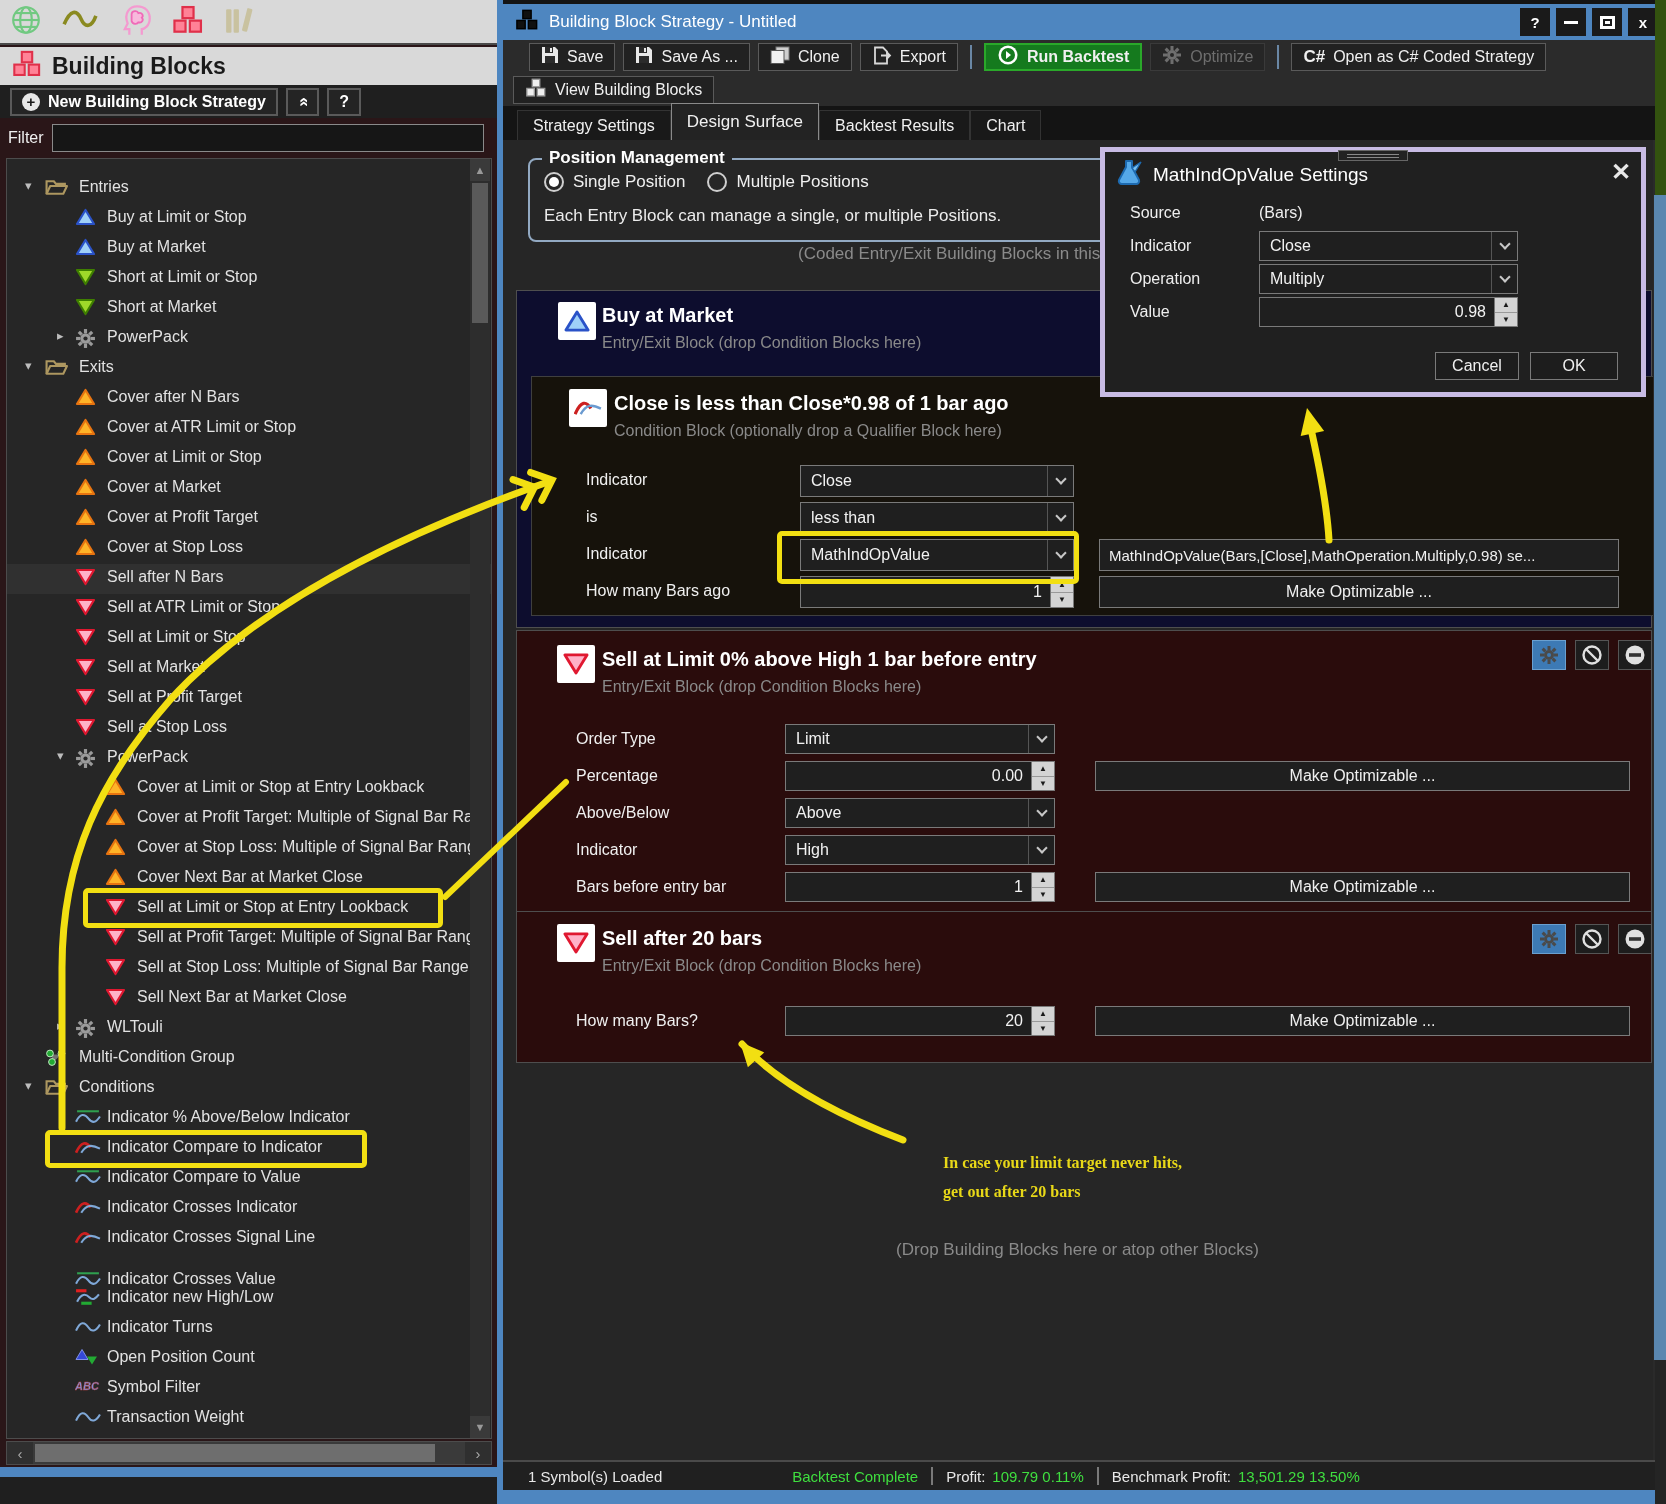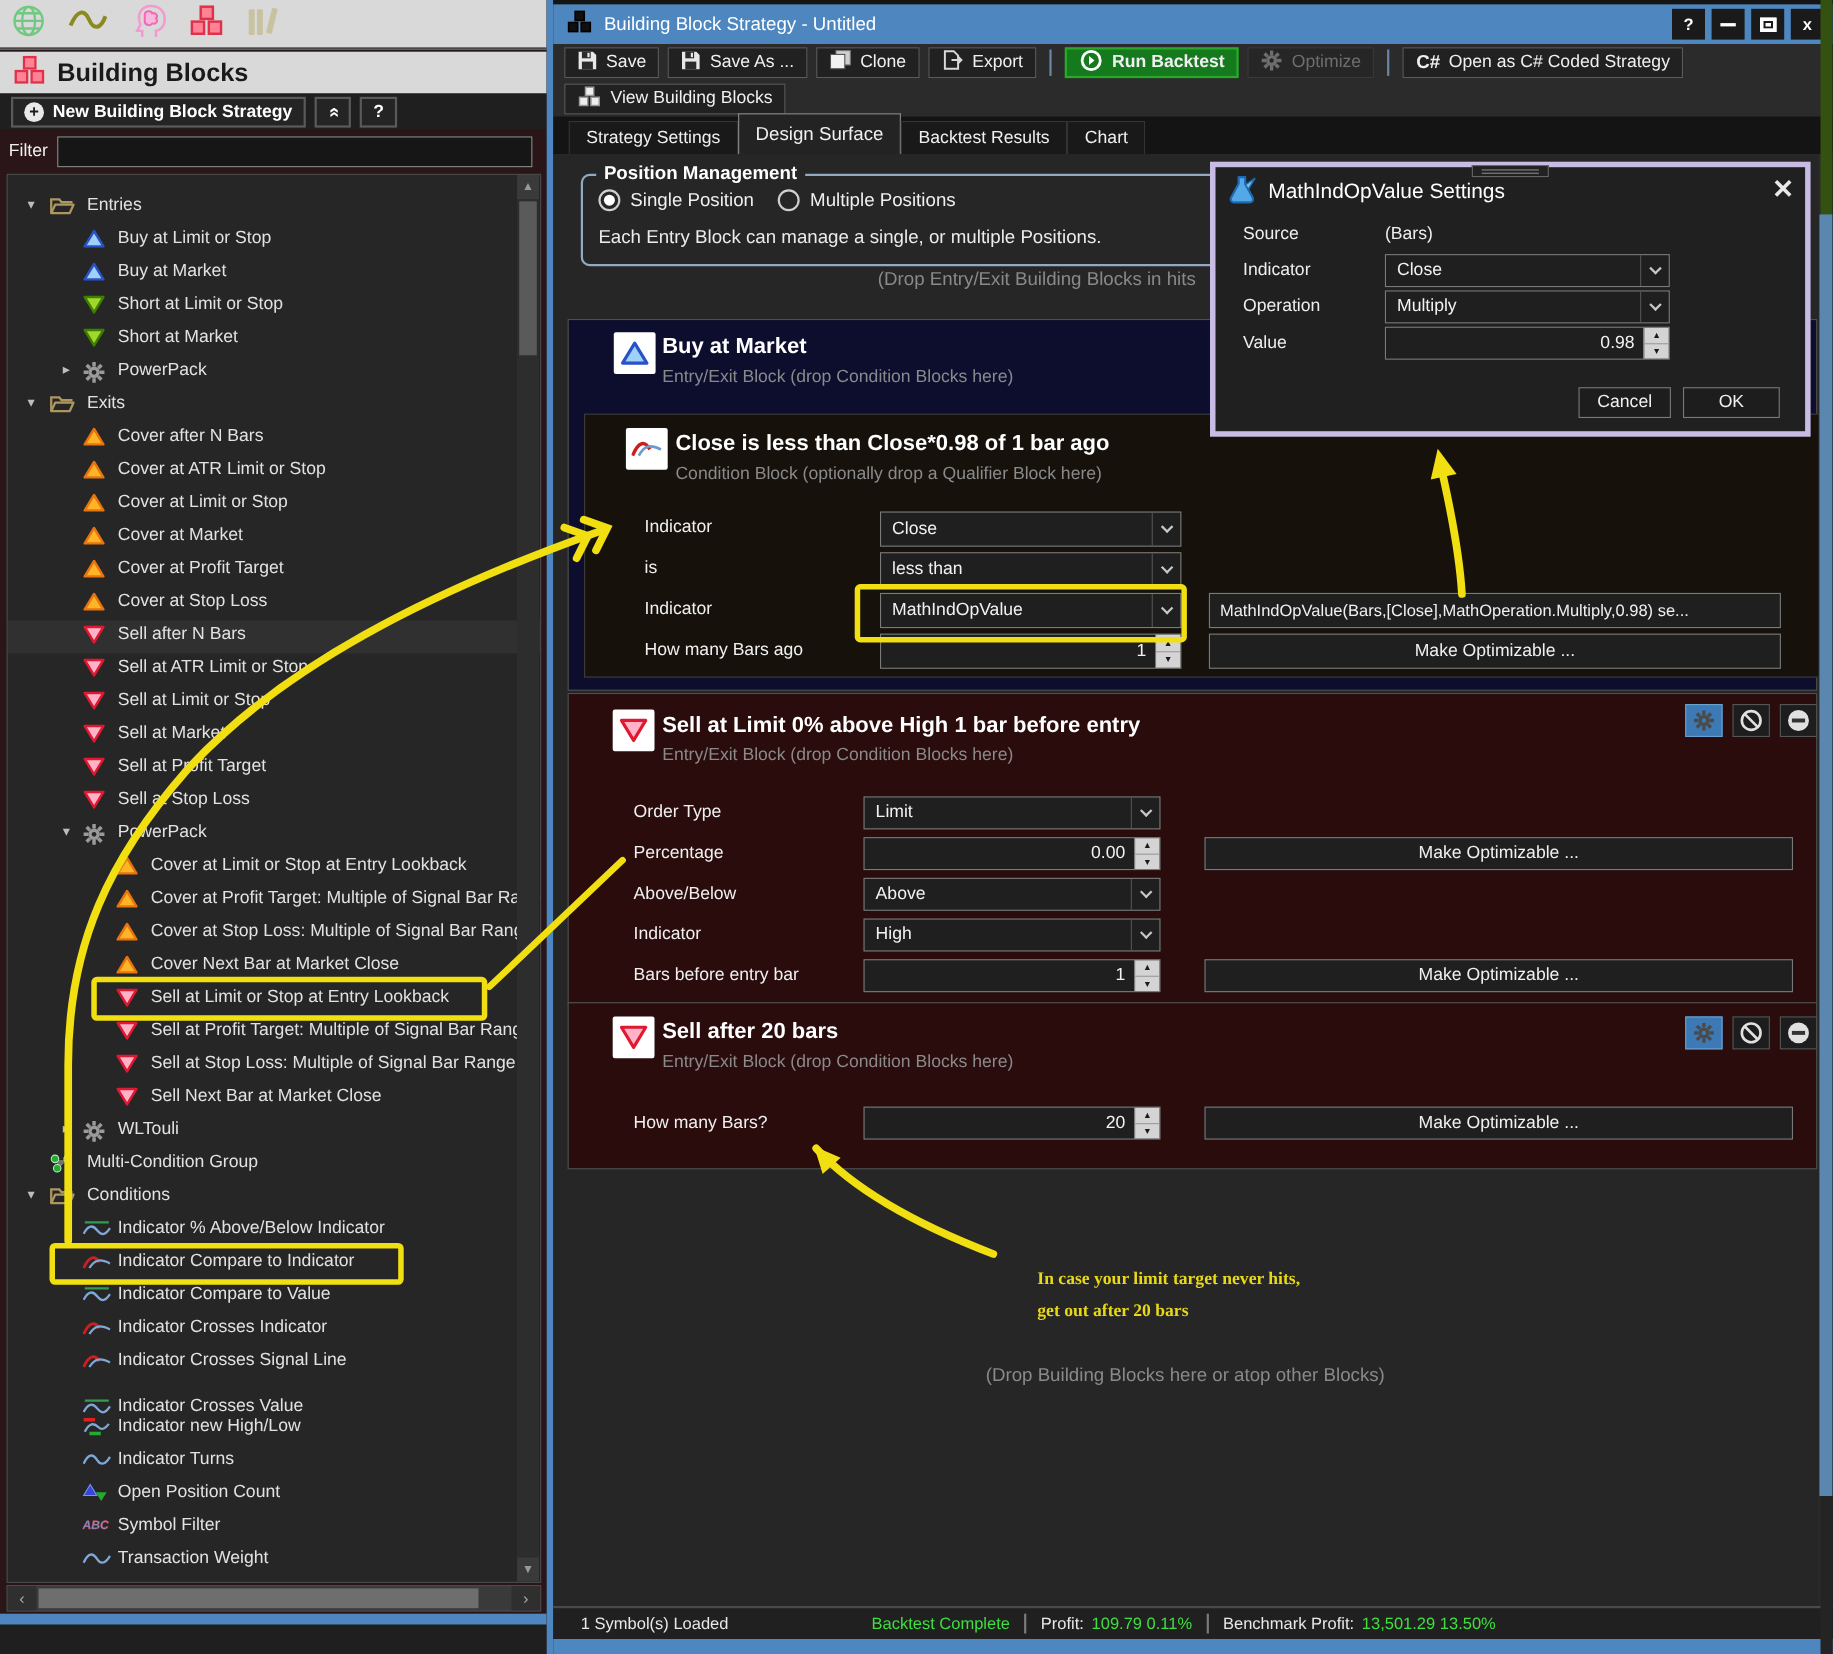--- a/index.html
+++ b/index.html
@@ -47,21 +47,21 @@
   #main-window{position:absolute;left:497px;top:0;width:1169px;height:1504px;background:#262626;
     border-left:6px solid #4e86c0}
   #mw-topstrip{height:4px;background:#141414}
   #titlebar{height:36px;background:#4e86c0;display:flex;align-items:center;gap:10px;padding-left:12px;position:relative}
   #titlebar .wtitle{color:#fff;font-size:17px}
   #win-controls{position:absolute;right:8px;top:4px;display:flex;gap:6px}
   .wbtn{width:30px;height:28px;background:#1a1a1a;color:#fff;display:flex;align-items:center;
     justify-content:center;font-size:15px;font-weight:bold}
   .wbtn .minbar{width:14px;height:3px;background:#fff}
   .wbtn .maxbox{width:15px;height:13px;background:#fff;border:3px solid #fff;box-shadow:inset 0 0 0 2px #1a1a1a}
-  #toolbar1{height:34px;background:#2b2b2b;display:flex;align-items:center;gap:8px;padding-left:10px}
+  #toolbar1{height:34px;background:#2b2b2b;display:flex;align-items:center;gap:8px;padding-left:26px}
   .tbtn{background:#212121;border:1px solid #5a5a5a;color:#f0f0f0;font-size:16px;height:28px;
     display:flex;align-items:center;gap:8px;padding:0 11px;white-space:nowrap}
   .tbtn.green{background:#157a1e;border:2px solid #2aa82a;font-weight:bold}
   .tbtn.disabled{color:#6e6e6e;border-color:#3a3a3a;background:#262626}
   .tsep{width:2px;height:24px;background:#6a87a5;margin:0 4px}
   .csharp{font-weight:bold;font-size:17px}
   #toolbar2{height:32px;background:#2b2b2b;display:flex;align-items:center;padding-left:10px}
   #tabs{height:34px;background:#141414;display:flex;align-items:flex-end;padding-left:14px}
   .tab{height:30px;padding:0 15px;color:#f0f0f0;font-size:16px;display:flex;align-items:center;
     background:#191919;border:1px solid #333;border-bottom:none}
@@ -663,21 +663,21 @@
           <span>Single Position</span>
         </div>
         <div class="radio-opt">
           <span class="radio"></span>
           <span>Multiple Positions</span>
         </div>
       </div>
       <div class="note">Each Entry Block can manage a single, or multiple Positions.</div>
     </div>
 
-    <div id="hint-top" class="drop-hint">(Drop Entry/Exit Building Blocks in hits</div>
+    <div id="hint-top" class="drop-hint">(Coded Entry/Exit Building Blocks in this</div>
 
     <div id="buy-block" class="block">
       <span class="blk-icon" style="left:41px;top:11px">
           <svg width="26" height="24" viewBox="0 0 20 18">
             <polygon points="10,2 18.5,16 1.5,16" fill="#9fd0f8" stroke="#2a52c8" stroke-width="2.2" stroke-linejoin="round"></polygon>
           </svg>
         </span>
       <span class="blk-title" style="left:85px;top:13px">Buy at Market</span>
       <span class="blk-sub" style="left:85px;top:43px">Entry/Exit Block (drop Condition Blocks here)</span>
       <div id="condition">

